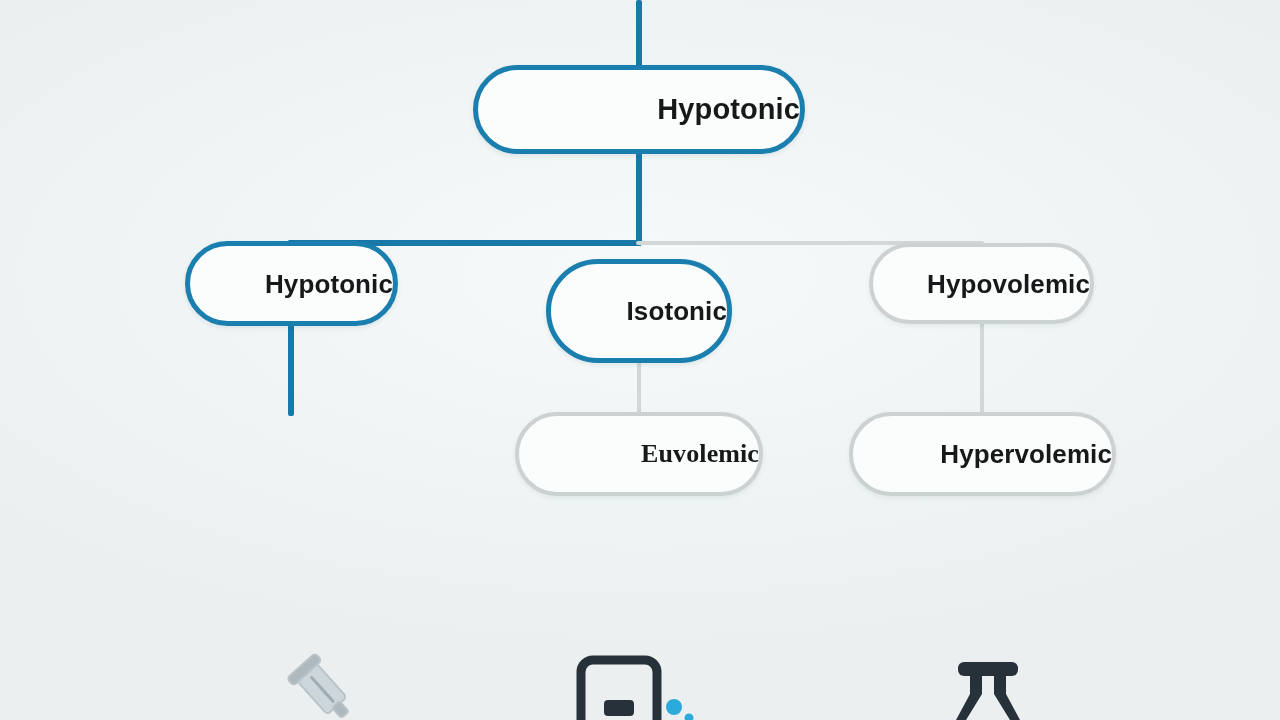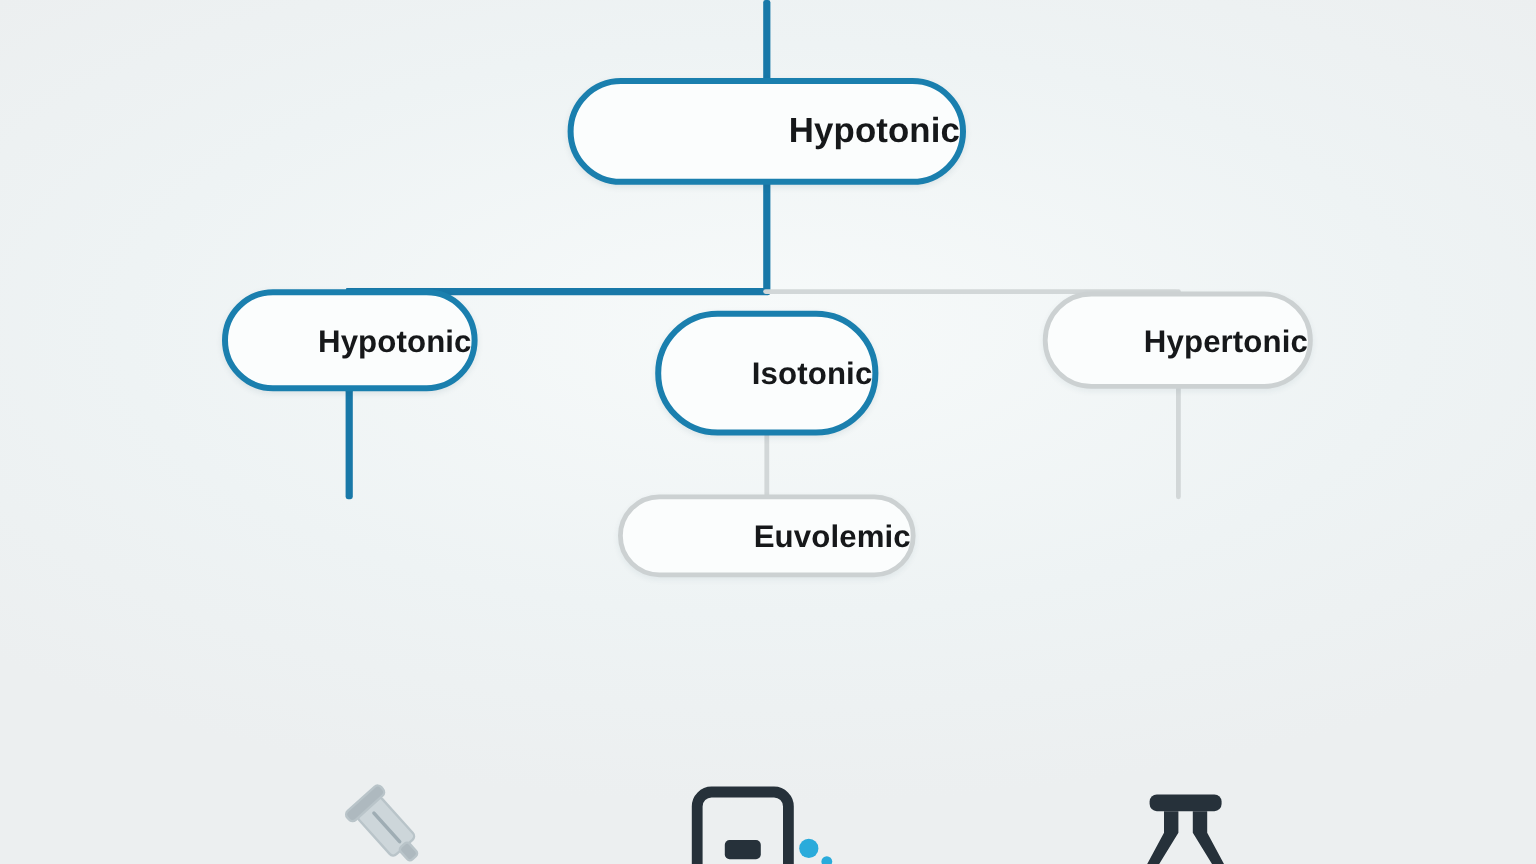--- a/index.html
+++ b/index.html
@@ -76,21 +76,21 @@
   .node.accent-filled .node-label { color: #eaf7fd; }
   .node.accent-outline .node-label,
   .node.muted-outline .node-label { color: #16181a; }
 
   
   #node-root        { left: 473px; top: 65px;  width: 332px; height: 89px;  font-size: 29px; font-weight: 600; }
   #node-hypotonic   { left: 185px; top: 241px; width: 213px; height: 85px;  font-size: 26px; font-weight: 600; }
   #node-isotonic    { left: 546px; top: 259px; width: 186px; height: 104px;  font-size: 26px; font-weight: 600; }
   #node-hypertonic  { left: 869px; top: 243px; width: 225px; height: 81px;  font-size: 26px; font-weight: 600; }
   #node-hypovolemic { left: 167px; top: 412px; width: 249px; height: 84px;  font-size: 26px; font-weight: 600; }
-  #node-euvolemic   { left: 515px; top: 412px; width: 248px; height: 69px;  font-size: 26px; font-weight: 600; }
+  #node-euvolemic   { left: 515px; top: 412px; width: 248px; height: 84px;  font-size: 26px; font-weight: 600; font-family: Liberation Serif, serif; }
   #node-hypervolemic{ left: 849px; top: 412px; width: 267px; height: 84px;  font-size: 26px; font-weight: 600; }
 
   
   #icon-strip {
     position: absolute;
     left: 0;
     top: 648px;
     width: 1280px;
     height: 72px;
   }
@@ -130,28 +130,31 @@
 
   <div class="node accent-outline" id="node-hypotonic">
     <span class="node-label">Hypotonic</span>
   </div>
 
   <div class="node accent-outline" id="node-isotonic">
     <span class="node-label">Isotonic</span>
   </div>
 
   <div class="node muted-outline" id="node-hypertonic">
-    <span class="node-label">Hypertonic</span>
+    <span class="node-label">Hypovolemic</span>
   </div>
 
 
   <div class="node muted-outline" id="node-euvolemic">
     <span class="node-label">Euvolemic</span>
   </div>
 
+  <div class="node muted-outline" id="node-hypervolemic">
+    <span class="node-label">Hypervolemic</span>
+  </div>
 </div>
 
 <div id="icon-strip">
 
   <div class="icon-slot" id="icon-syringe">
     <svg width="70" height="72" viewBox="0 0 70 72" aria-hidden="true">
       <g transform="rotate(-42 35 40)" fill="#cdd6da" stroke="#b9c4c9" stroke-width="2" stroke-linecap="round" stroke-linejoin="round">
         <rect x="22" y="18" width="26" height="46" rx="4"></rect>
         <rect x="16" y="10" width="38" height="10" rx="4" fill="#aeb9bf"></rect>
         <rect x="30" y="62" width="10" height="14" rx="3" fill="#aeb9bf"></rect>

